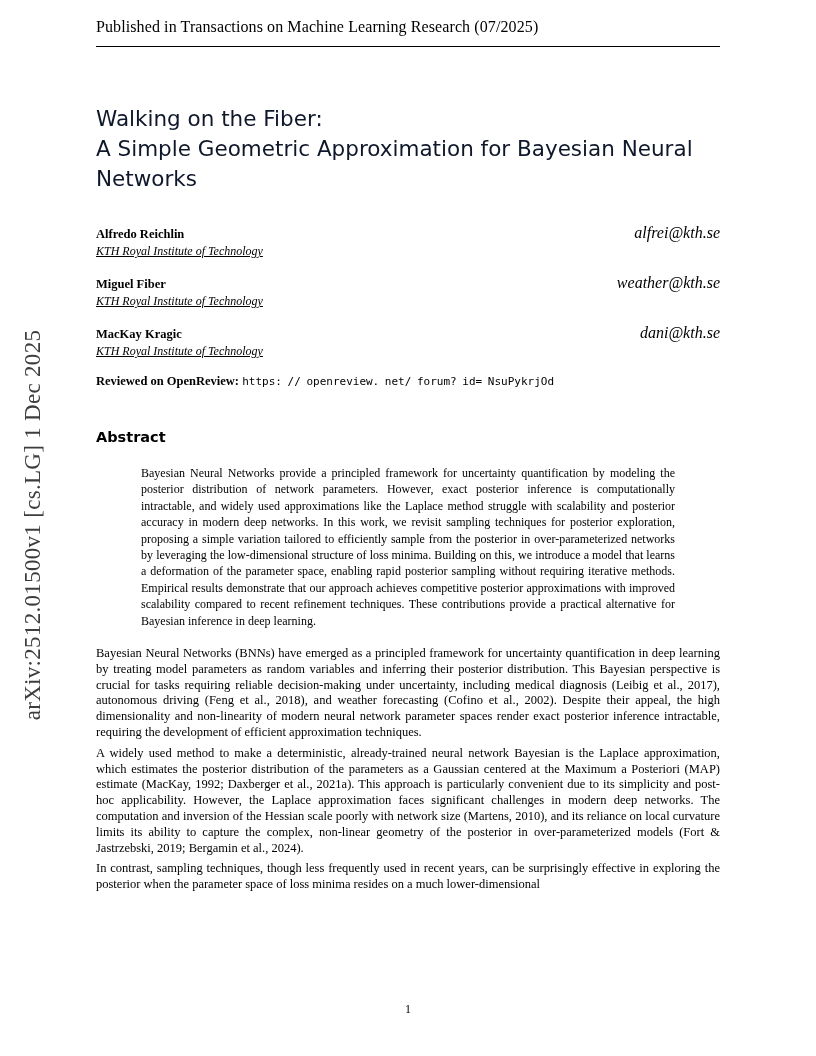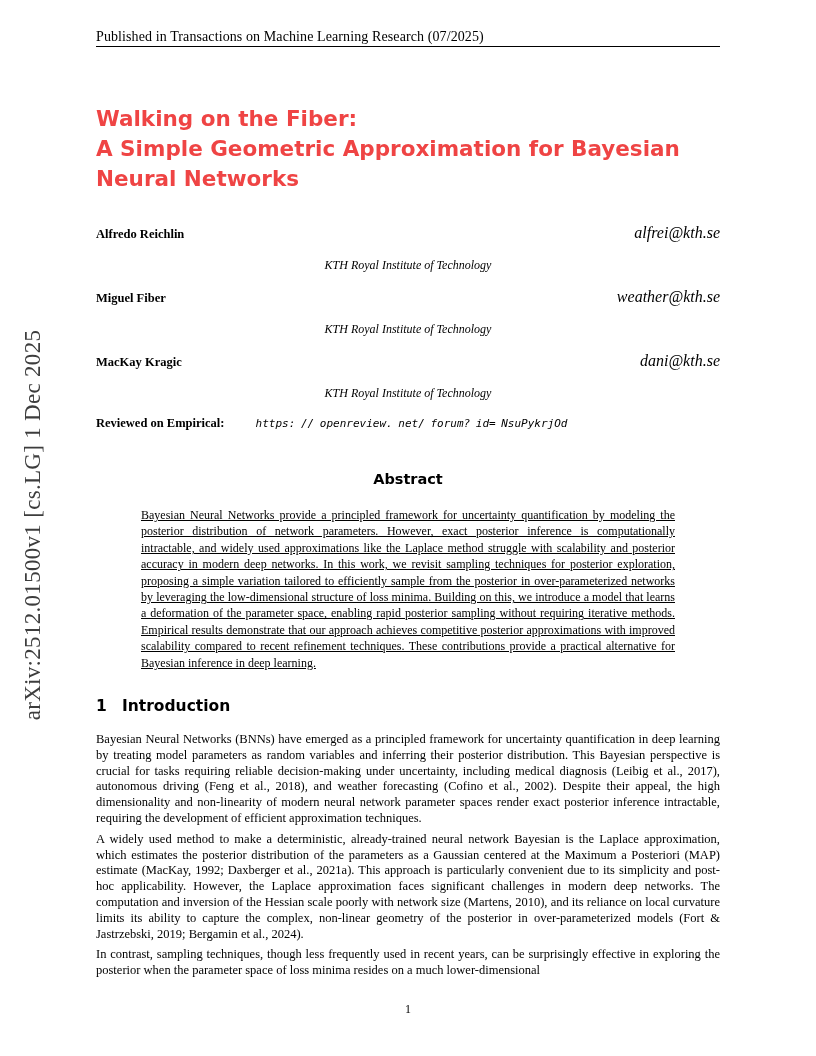--- a/index.html
+++ b/index.html
@@ -7,67 +7,66 @@
   body {
     width:816px; height:1056px;
     position:relative;
     overflow:hidden;
     font-family:"Liberation Serif", serif;
     color:#000;
   }
   .page { position:absolute; inset:0; }
 
   .pub-header {
-    position:absolute; left:96px; top:29px; width:624px;
-    font-size:14px; letter-spacing:0.1px;
+    position:absolute; left:96px; top:18px; width:624px;
+    font-size:16px; letter-spacing:0.1px;
   }
   .header-rule {
     position:absolute; left:96px; top:46px; width:624px;
     border-top:1.6px solid #000;
   }
 
   .arxiv-stamp {
     position:absolute; top:525px; left:33px;
     transform:translate(-50%,-50%) rotate(-90deg);
     white-space:nowrap;
     font-family:"Liberation Serif", serif;
     font-size:23px; color:#3d3d3d; letter-spacing:0.3px;
   }
 
   .content { position:absolute; left:96px; top:104px; width:624px; }
 
   .paper-title {
     font-family:"DejaVu Sans","Liberation Sans",sans-serif;
-    font-weight:bold; font-size:21.5px; line-height:30px; color:#ef4444;
+    font-weight:normal; font-size:21.5px; line-height:30px; color:#0f172a;
   }
 
-  .authors { margin-top:30px;text-align:center; }
+  .authors { margin-top:30px; }
   .author-block { margin-bottom:15px; }
   .author-row { display:flex; justify-content:space-between; align-items:baseline; }
   .author-name { font-weight:bold; font-size:12.5px; }
   .author-email { font-style:italic; font-size:16px; }
-  .author-affil { font-style:italic; font-size:12px; margin-top:16px; }
+  .author-affil { font-style:italic; font-size:12px; margin-top:2px;text-decoration:underline; }
 
   .openreview { margin-top:12px; font-size:12.5px; }
   .openreview-label { font-weight:bold; }
   .openreview-url {
     font-family:"DejaVu Sans Mono","Liberation Mono",monospace;
-    font-style:italic; font-size:11px; color:#000; text-decoration:none;
+    font-size:11px; color:#000; text-decoration:none;
     word-spacing:-1px;
-    margin-left:28px;
   }
 
   .abstract-heading {
-    margin-top:40px; text-align:center;
+    margin-top:40px; text-align:left;
     font-family:"DejaVu Sans","Liberation Sans",sans-serif;
     font-weight:bold; font-size:14.5px;
   }
   .abstract-body {
     margin:20px 45px 0 45px;
-    font-size:12px; line-height:16.4px; text-align:justify;text-decoration:underline;
+    font-size:12px; line-height:16.4px; text-align:justify;
   }
 
   .section-heading {
     margin-top:26px;
     font-family:"DejaVu Sans","Liberation Sans",sans-serif;
     font-weight:bold; font-size:15.5px;
   }
   .section-number { display:inline-block; min-width:26px; }
 
   .body-para {
@@ -120,30 +119,27 @@
         <div class="author-row">
           <span class="author-name">MacKay Kragic</span>
           <span class="author-email">dani@kth.se</span>
         </div>
         <div class="author-affil">KTH Royal Institute of Technology</div>
       </div>
 
     </div>
 
     <div class="openreview">
-      <span class="openreview-label">Reviewed on Empirical:</span>
+      <span class="openreview-label">Reviewed on OpenReview:</span>
       <a href="#" class="openreview-url">https: // openreview. net/ forum? id= NsuPykrjOd</a>
     </div>
 
     <div class="abstract-heading">Abstract</div>
     <div class="abstract-body">Bayesian Neural Networks provide a principled framework for uncertainty quantification by modeling the posterior distribution of network parameters. However, exact posterior inference is computationally intractable, and widely used approximations like the Laplace method struggle with scalability and posterior accuracy in modern deep networks. In this work, we revisit sampling techniques for posterior exploration, proposing a simple variation tailored to efficiently sample from the posterior in over-parameterized networks by leveraging the low-dimensional structure of loss minima. Building on this, we introduce a model that learns a deformation of the parameter space, enabling rapid posterior sampling without requiring iterative methods. Empirical results demonstrate that our approach achieves competitive posterior approximations with improved scalability compared to recent refinement techniques. These contributions provide a practical alternative for Bayesian inference in deep learning.</div>
 
-    <div class="section-heading">
-      <span class="section-number">1</span><span>Introduction</span>
-    </div>
 
     <p class="body-para first">Bayesian Neural Networks (BNNs) have emerged as a principled framework for uncertainty quantification in deep learning by treating model parameters as random variables and inferring their posterior distribution. This Bayesian perspective is crucial for tasks requiring reliable decision-making under uncertainty, including medical diagnosis (Leibig et al., 2017), autonomous driving (Feng et al., 2018), and weather forecasting (Cofino et al., 2002). Despite their appeal, the high dimensionality and non-linearity of modern neural network parameter spaces render exact posterior inference intractable, requiring the development of efficient approximation techniques.</p>
     <p class="body-para">A widely used method to make a deterministic, already-trained neural network Bayesian is the Laplace approximation, which estimates the posterior distribution of the parameters as a Gaussian centered at the Maximum a Posteriori (MAP) estimate (MacKay, 1992; Daxberger et al., 2021a). This approach is particularly convenient due to its simplicity and post-hoc applicability. However, the Laplace approximation faces significant challenges in modern deep networks. The computation and inversion of the Hessian scale poorly with network size (Martens, 2010), and its reliance on local curvature limits its ability to capture the complex, non-linear geometry of the posterior in over-parameterized models (Fort &amp; Jastrzebski, 2019; Bergamin et al., 2024).</p>
     <p class="body-para">In contrast, sampling techniques, though less frequently used in recent years, can be surprisingly effective in exploring the posterior when the parameter space of loss minima resides on a much lower-dimensional</p>
 
   </div>
 
   <div class="page-number">1</div>
 
 </div>

